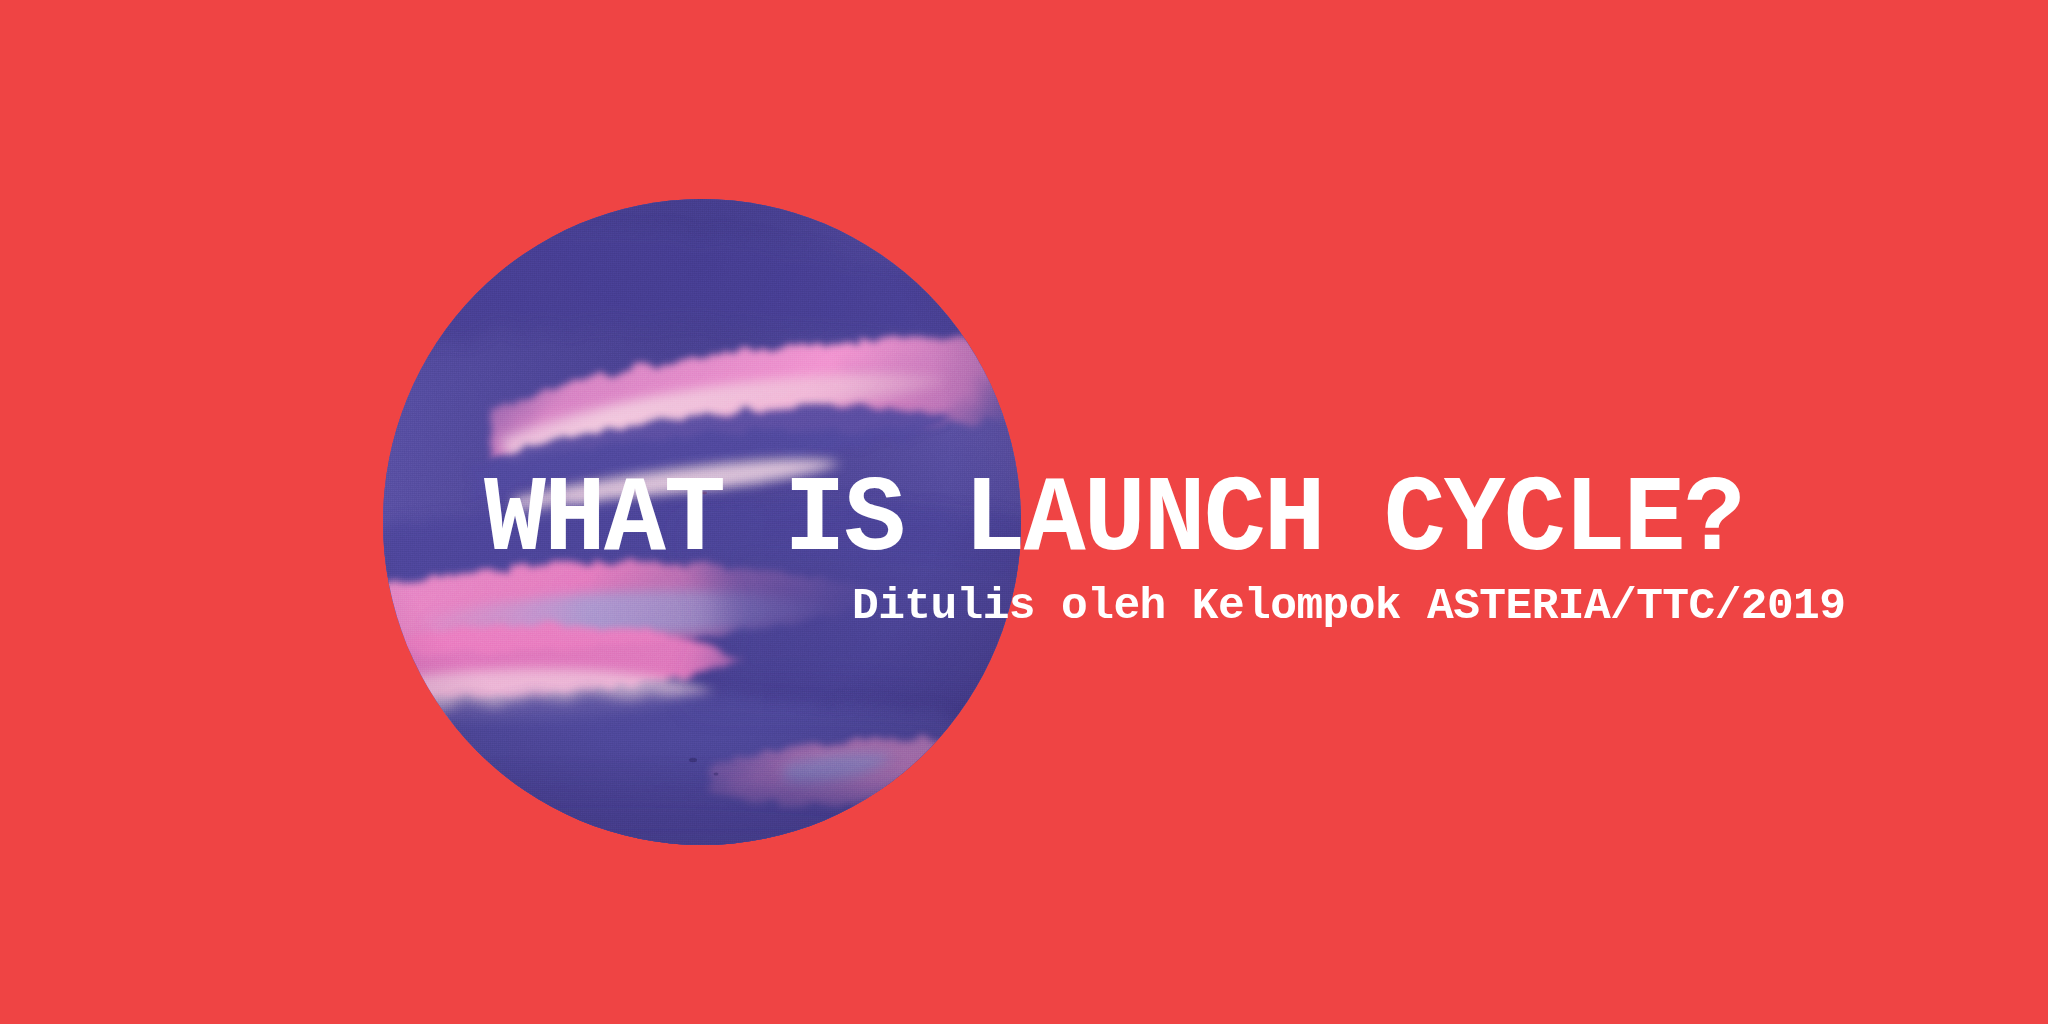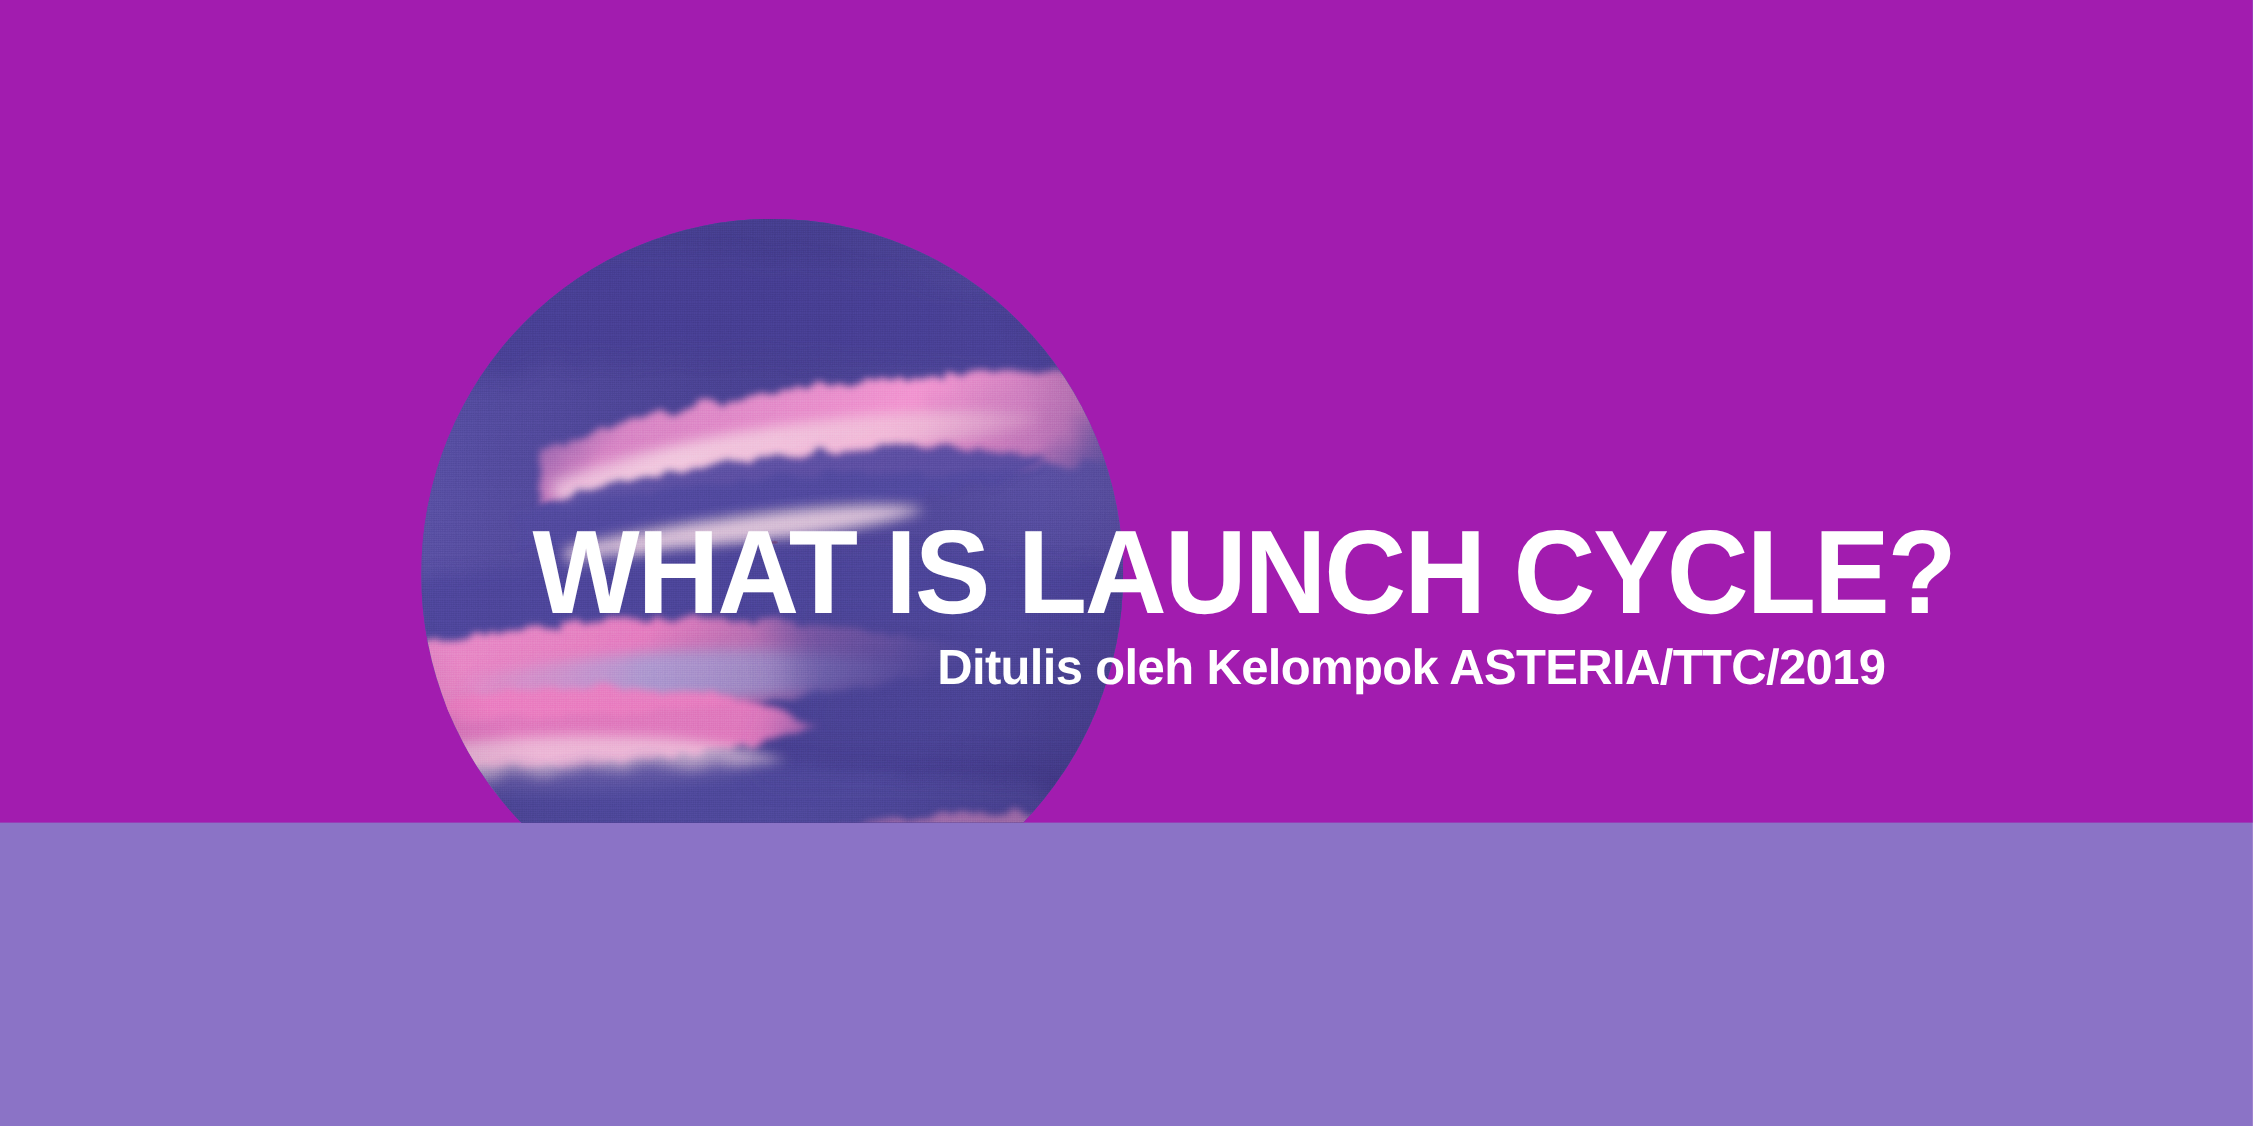--- a/index.html
+++ b/index.html
@@ -4,24 +4,24 @@
 <title>What is Launch Cycle</title>
 <style>
   html, body {
     margin: 0;
     padding: 0;
     background: #8b73c6;
   }
   #stage {
     position: relative;
     width: 2048px;
-    height: 748px;
+    height: 1024px;
     overflow: hidden;
-    background: #a21caf;
-    font-family: Liberation Sans, sans-serif;
+    background: #ef4444;
+    font-family: Liberation Mono, monospace;
   }
 
   
   #planet {
     position: absolute;
     left: 383px;
     top: 199px;
     width: 638px;
     height: 646px;
     border-radius: 50%;

